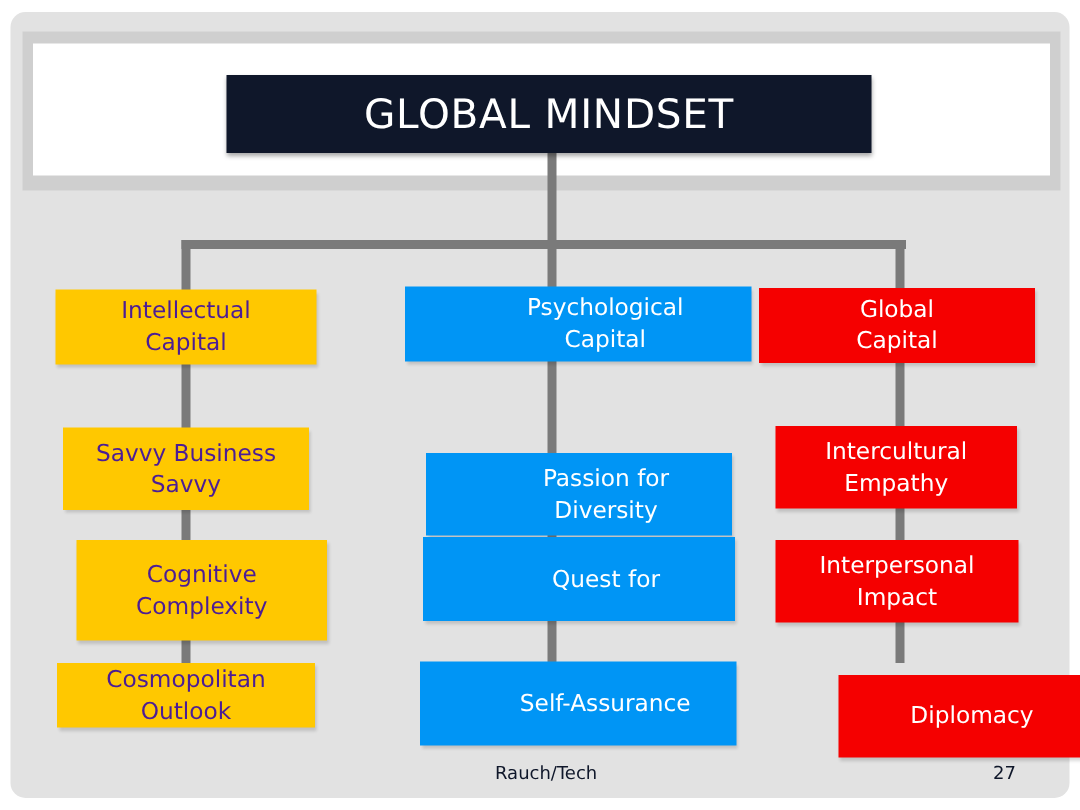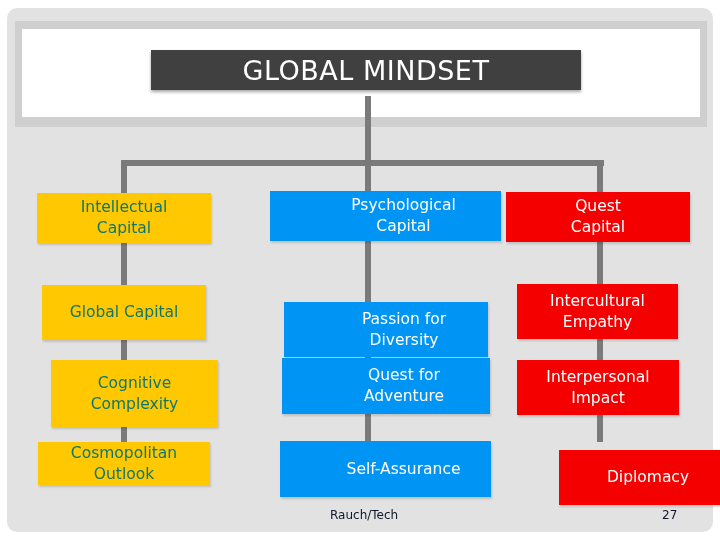--- a/index.html
+++ b/index.html
@@ -1,23 +1,23 @@
 <!DOCTYPE html>
 <html><head>
 <meta charset="utf-8">
 <style>
   html,body{margin:0;padding:0;background:#ffffff;}
   body{width:720px;height:540px;position:relative;overflow:hidden;font-family:"DejaVu Sans","Liberation Sans",sans-serif;}
   .slide{position:absolute;left:7px;top:8px;width:706px;height:524px;background:#e2e2e2;border-radius:10px;}
   .titlebar{position:absolute;left:15px;top:21px;width:692px;height:106px;background:#cfcfcf;}
   .titleinner{position:absolute;left:22px;top:29px;width:678px;height:88px;background:#ffffff;}
-  .header{position:absolute;left:151px;top:50px;width:430px;height:40px;background:#404040;color:#ffffff;display:flex;align-items:center;justify-content:center;font-size:27px;letter-spacing:0.5px;box-shadow:0 2px 3px rgba(0,0,0,0.35);}
+  .header{position:absolute;left:151px;top:50px;width:430px;height:52px;background:#0f172a;color:#ffffff;display:flex;align-items:center;justify-content:center;font-size:27px;letter-spacing:0.5px;box-shadow:0 2px 3px rgba(0,0,0,0.35);}
   .line{position:absolute;background:#7a7a7a;}
   .box{position:absolute;display:flex;align-items:center;justify-content:center;text-align:center;font-size:15.5px;line-height:21px;box-shadow:1px 2px 2px rgba(0,0,0,0.15);}
-  .yellow{background:#ffc800;color:#0f766e;}
+  .yellow{background:#ffc800;color:#4c1d95;}
   .blue{background:#0095f5;color:#fff;padding-left:36px;}
   .red{background:#f50000;color:#fff;}
   .footer{position:absolute;font-size:12px;color:#0f172a;}
 </style>
 </head>
 <body>
 
 <div class="slide"></div>
 <div class="titlebar"></div>
 <div class="titleinner"></div>
@@ -31,21 +31,22 @@
 <div class="header">GLOBAL MINDSET</div>
 
 <div class="box yellow" style="left:37px;top:193px;width:174px;height:50px;">
   <div>
       <div>Intellectual</div>
       <div>Capital</div>
     </div>
 </div>
 <div class="box yellow" style="left:42px;top:285px;width:164px;height:55px;">
   <div>
-      <div>Global Capital</div>
+      <div>Savvy Business</div>
+      <div>Savvy</div>
     </div>
 </div>
 <div class="box yellow" style="left:40px;top:360px;width:167px;height:67px;margin-left:11px;">
   <div>
       <div>Cognitive</div>
       <div>Complexity</div>
     </div>
 </div>
 <div class="box yellow" style="left:38px;top:442px;width:172px;height:43px;">
   <div>
@@ -62,30 +63,29 @@
 </div>
 <div class="box blue" style="left:284px;top:282px;width:168px;height:55px;margin-top:20px;">
   <div>
       <div>Passion for</div>
       <div>Diversity</div>
     </div>
 </div>
 <div class="box blue" style="left:282px;top:358px;width:172px;height:56px;">
   <div>
       <div>Quest for</div>
-      <div>Adventure</div>
     </div>
 </div>
 <div class="box blue" style="left:280px;top:441px;width:175px;height:56px;">
   <div>Self-Assurance</div>
 </div>
 
 <div class="box red" style="left:506px;top:192px;width:184px;height:50px;">
   <div>
-      <div>Quest</div>
+      <div>Global</div>
       <div>Capital</div>
     </div>
 </div>
 <div class="box red" style="left:517px;top:284px;width:161px;height:55px;">
   <div>
       <div>Intercultural</div>
       <div>Empathy</div>
     </div>
 </div>
 <div class="box red" style="left:517px;top:360px;width:162px;height:55px;align-items:center;">

